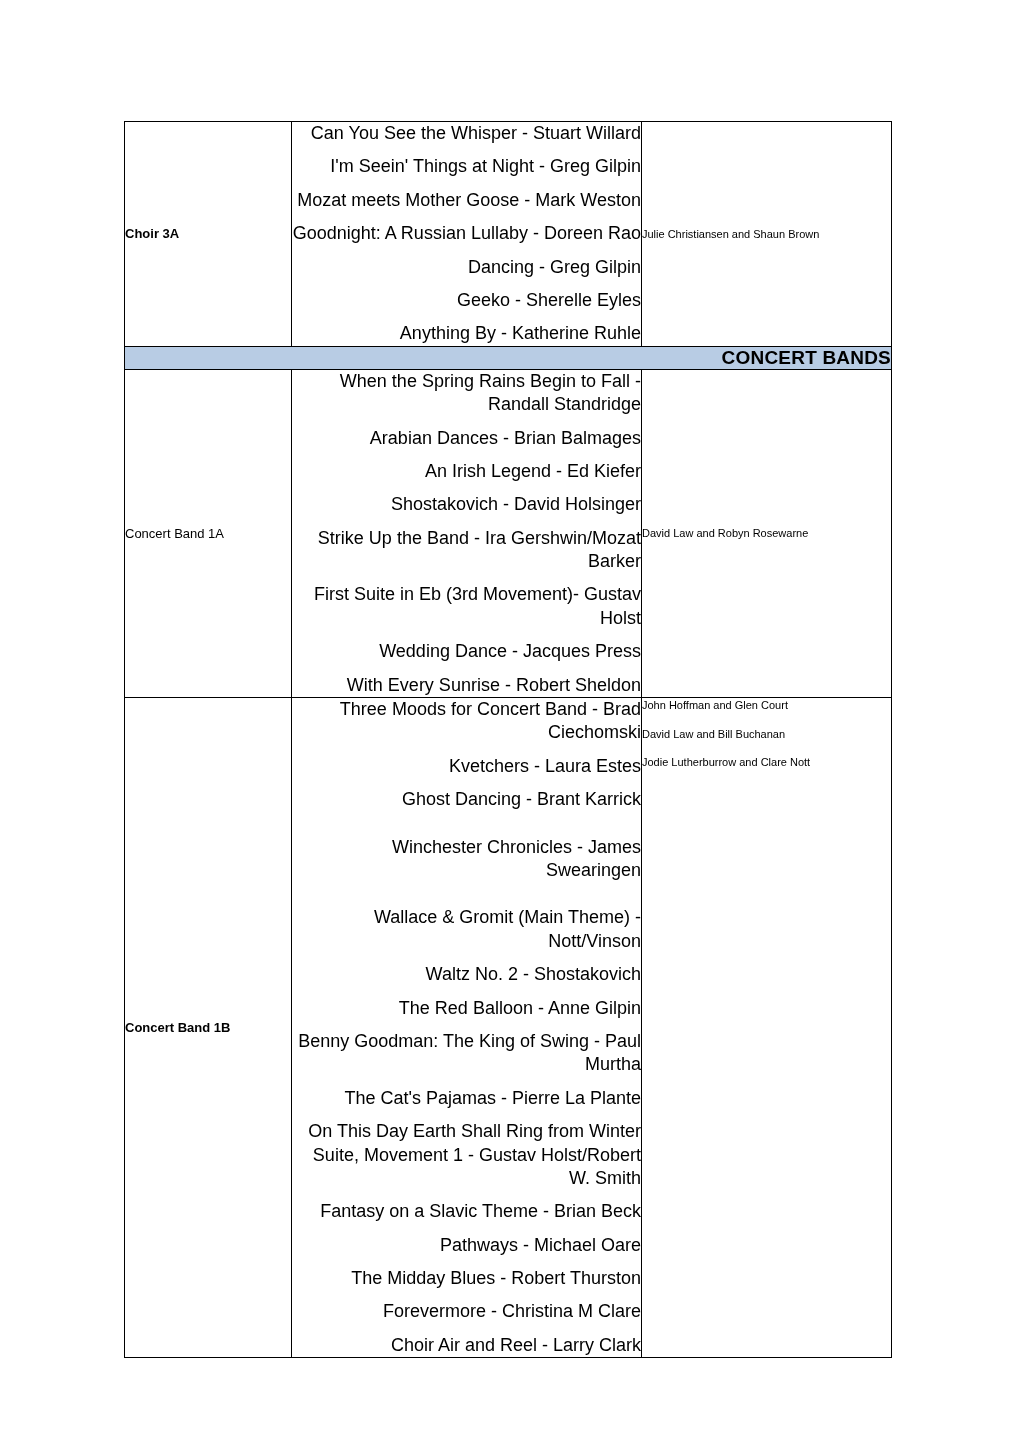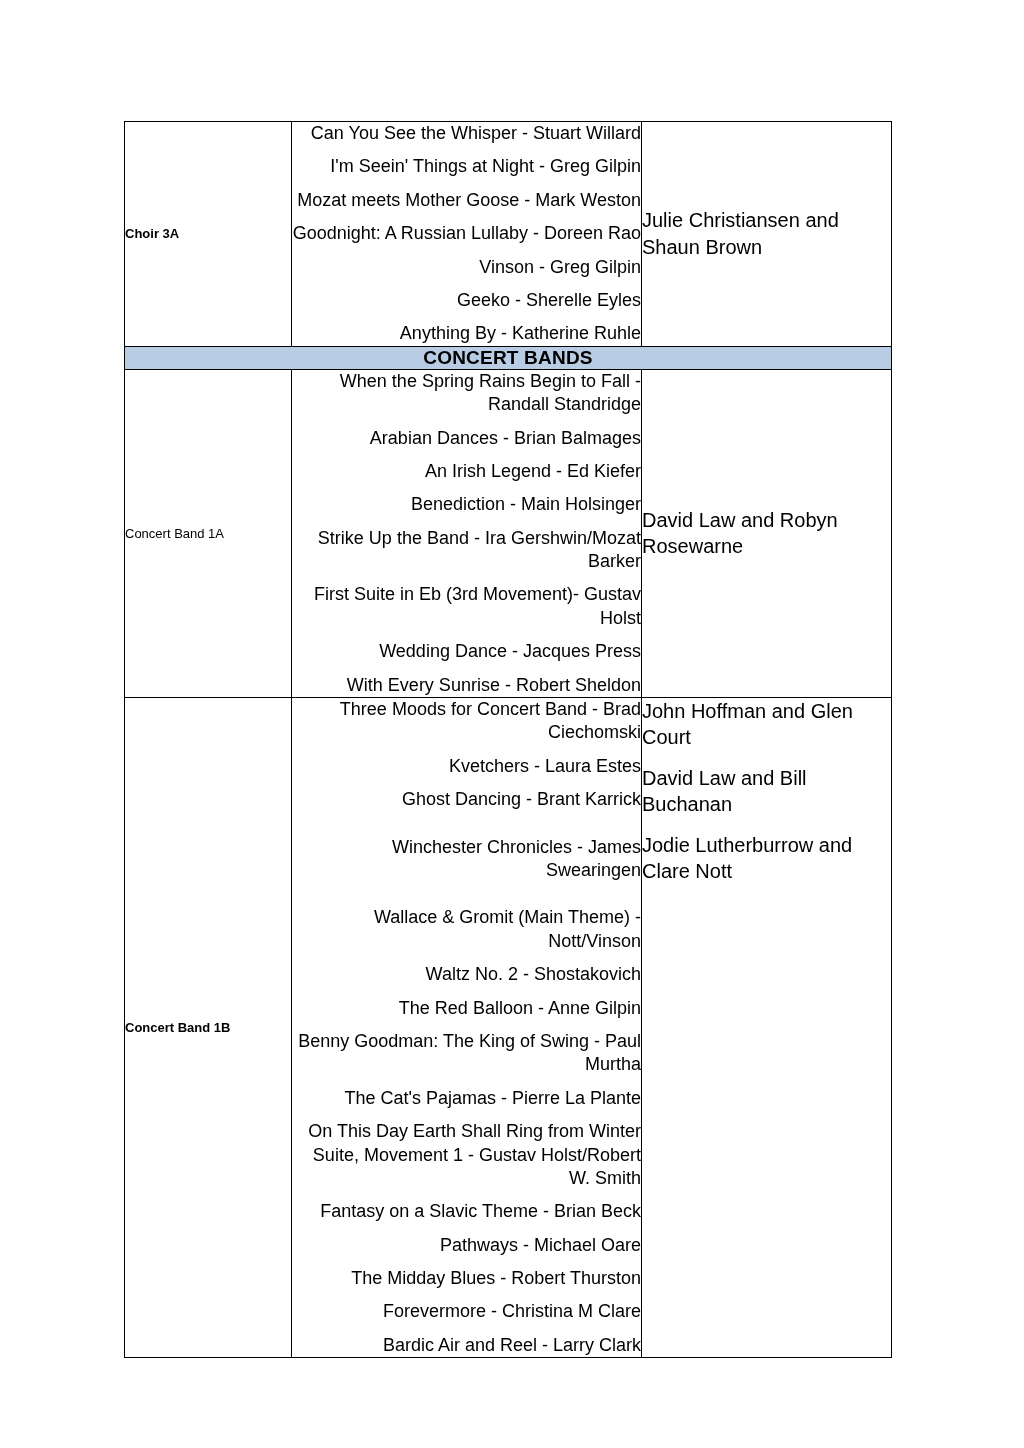--- a/index.html
+++ b/index.html
@@ -62,39 +62,39 @@
     margin: 0 0 10px 0;
     text-align: right;
   }
   .song:last-child { margin-bottom: 0; text-align: right; }
   .song.gap-after { margin-bottom: 24px; }
 
   
   .cell-dirs {
     padding: 8px 10px 8px 11px;
     text-align: left;
-    font-size: 20px;
+    font-size: 11px;
     line-height: 1.32;
     vertical-align: middle;
   }
   .cell-dirs.top { vertical-align: top; }
   .director {
     display: block;
     margin: 0 0 14px 0;
   }
   .director:last-child { margin-bottom: 0; }
 
   
   .cell-banner {
     background: #b8cce4;
     padding: 12px 0 12px 10px;
     font-size: 19px;
     font-weight: bold;
     letter-spacing: 0.2px;
-    text-align: center;
+    text-align: right;
     border-top: 1.5px solid #000000;
     border-bottom: 1.5px solid #000000;
   }
 </style>
 </head>
 <body>
 
 <div class="page">
   <table class="doc-table">
     <colgroup>
@@ -103,38 +103,38 @@
       <col class="c-dirs">
     </colgroup>
     <tbody id="table-body">
         <tr>
           <td class="cell-group bold">Choir 3A</td>
           <td class="cell-songs">
             <span class="song">Can You See the Whisper - Stuart Willard</span>
             <span class="song">I'm Seein' Things at Night - Greg Gilpin</span>
             <span class="song">Mozat meets Mother Goose - Mark Weston</span>
             <span class="song">Goodnight:  A Russian Lullaby - Doreen Rao</span>
-            <span class="song">Vinson - Greg Gilpin</span>
+            <span class="song">Dancing - Greg Gilpin</span>
             <span class="song">Geeko - Sherelle Eyles</span>
             <span class="song">Anything By - Katherine Ruhle</span>
           </td>
           <td class="cell-dirs">
             <span class="director">Julie Christiansen and Shaun Brown</span>
           </td>
         </tr>
         <tr>
           <td class="cell-banner" colspan="3">CONCERT BANDS</td>
         </tr>
         <tr>
           <td class="cell-group normal">Concert Band 1A</td>
           <td class="cell-songs">
             <span class="song">When the Spring Rains Begin to Fall - Randall Standridge</span>
             <span class="song">Arabian Dances - Brian Balmages</span>
             <span class="song">An Irish Legend - Ed Kiefer</span>
-            <span class="song">Benediction - Main Holsinger</span>
+            <span class="song">Shostakovich - David Holsinger</span>
             <span class="song">Strike Up the Band - Ira Gershwin/Mozat Barker</span>
             <span class="song">First Suite in Eb (3rd Movement)- Gustav Holst</span>
             <span class="song">Wedding Dance - Jacques Press</span>
             <span class="song">With Every Sunrise - Robert Sheldon</span>
           </td>
           <td class="cell-dirs">
             <span class="director">David Law and Robyn Rosewarne</span>
           </td>
         </tr>
         <tr>
@@ -147,21 +147,21 @@
             <span class="song">Wallace &amp; Gromit (Main Theme) - Nott/Vinson</span>
             <span class="song">Waltz No. 2 - Shostakovich</span>
             <span class="song">The Red Balloon - Anne Gilpin</span>
             <span class="song">Benny Goodman:  The King of Swing - Paul Murtha</span>
             <span class="song">The Cat's Pajamas - Pierre La Plante</span>
             <span class="song">On This Day Earth Shall Ring from Winter Suite, Movement 1 - Gustav Holst/Robert W. Smith</span>
             <span class="song">Fantasy on a Slavic Theme - Brian Beck</span>
             <span class="song">Pathways - Michael Oare</span>
             <span class="song">The Midday Blues - Robert Thurston</span>
             <span class="song">Forevermore - Christina M Clare</span>
-            <span class="song">Bardic Air and Reel - Larry Clark</span>
+            <span class="song">Choir Air and Reel - Larry Clark</span>
           </td>
           <td class="cell-dirs top">
             <span class="director">John Hoffman and Glen Court</span>
             <span class="director">David Law and Bill Buchanan</span>
             <span class="director">Jodie Lutherburrow and Clare Nott</span>
           </td>
         </tr>
       </tbody>
   </table>
 </div>

